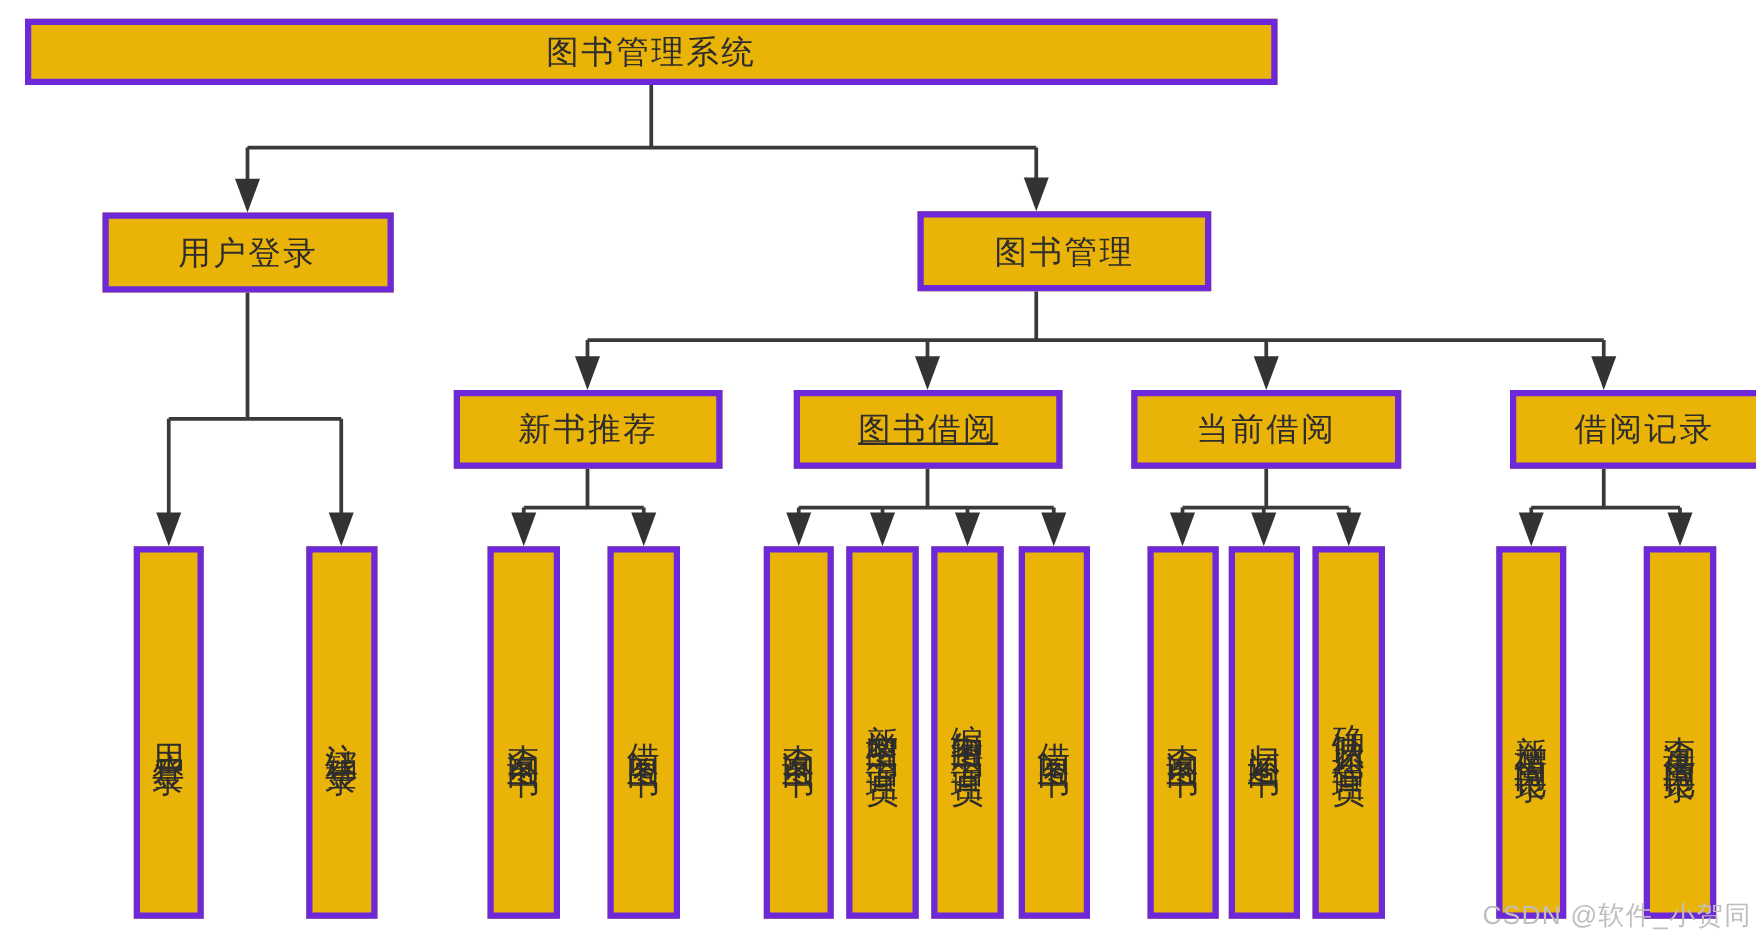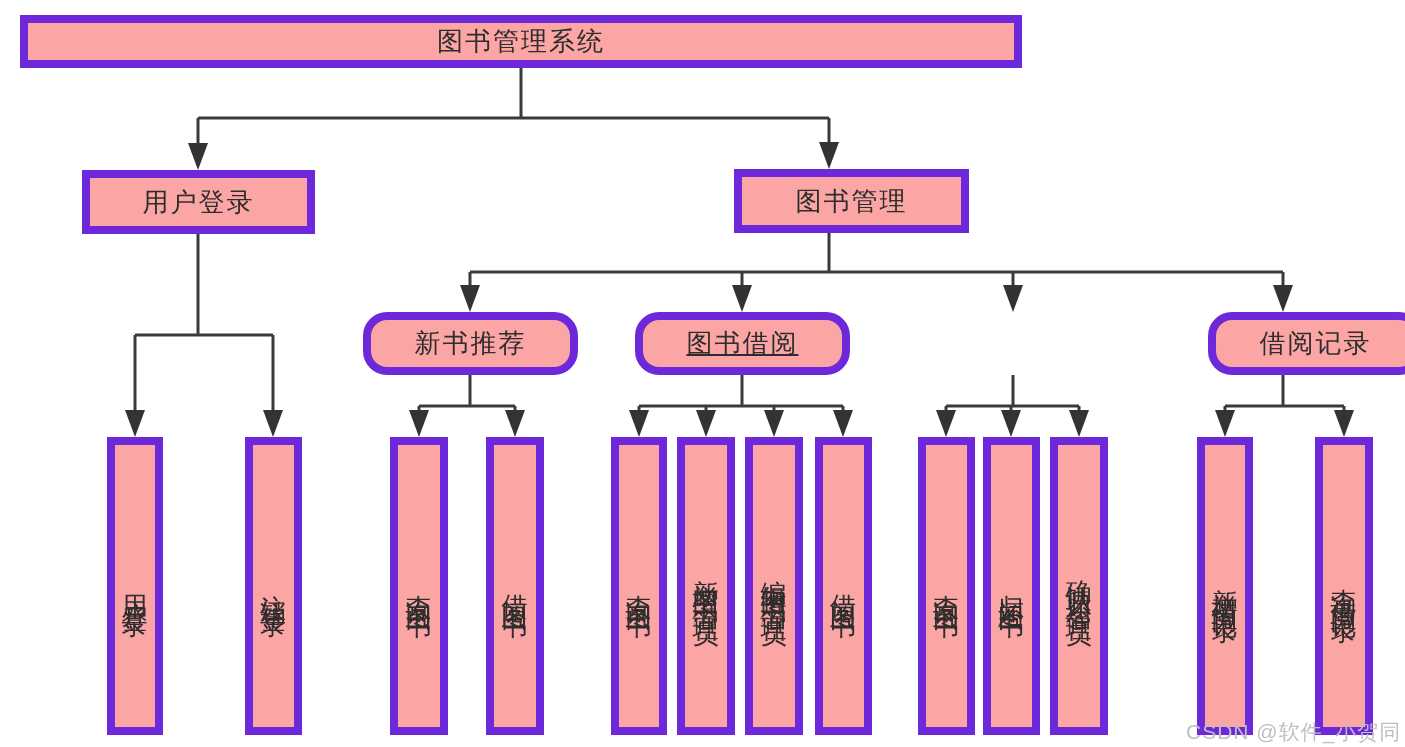--- a/index.html
+++ b/index.html
@@ -15,22 +15,22 @@
     position: absolute;
     left: 0; top: 0;
     width: 1405px; height: 747px;
     z-index: 1;
   }
   .edges path { stroke: #3a3a3a; stroke-width: 3; fill: none; }
   .edges polygon { fill: #333333; stroke: none; }
   .node {
     position: absolute;
     box-sizing: border-box;
-    border: 8px solid #6d28d9;
-    background: #fca5a5;
+    border: 5px solid #6d28d9;
+    background: #eab308;
     display: flex;
     align-items: center;
     justify-content: center;
     font-size: 26px;
     color: #2d2d2d;
     letter-spacing: 2px;
     z-index: 2;
     white-space: nowrap;
   }
   .v {
@@ -38,21 +38,21 @@
     text-orientation: mixed;
     letter-spacing: 6px;
     line-height: 1;
   }
   
   .n-root   { left: 20px;  top: 15px;  width: 1002px; height: 53px; }
   
   .n-login  { left: 82px;  top: 170px; width: 233px; height: 64px; }
   .n-mgmt   { left: 712px; top: 169px; width: 235px; height: 64px; margin-left: 22px; }
   
-  .n-l3 { top: 312px; height: 63px; width: 215px; border-radius: 24px; }
+  .n-l3 { top: 312px; height: 63px; width: 215px; }
   .n-rec    { left: 363px; }
   .n-borrow { left: 635px; text-decoration: underline; }
   .n-cur    { left: 905px; width: 216px; }
   .n-rcd    { left: 1176px; margin-left: 32px; }
   
   .leaf { top: 437px; height: 298px; width: 58px; }
   .x1  { left: 107px; width: 56px; }
   .x2  { left: 245px; width: 57px; }
   .x3  { left: 390px; }
   .x4  { left: 486px; }
@@ -155,20 +155,21 @@
     </g>
   </svg>
 
   <div class="node n-root">图书管理系统</div>
 
   <div class="node n-login">用户登录</div>
   <div class="node n-mgmt">图书管理</div>
 
   <div class="node n-l3 n-rec">新书推荐</div>
   <div class="node n-l3 n-borrow">图书借阅</div>
+  <div class="node n-l3 n-cur">当前借阅</div>
   <div class="node n-l3 n-rcd">借阅记录</div>
 
   <div class="node v leaf x1">用户登录</div>
   <div class="node v leaf x2">注销登录</div>
 
   <div class="node v leaf x3">查询图书</div>
   <div class="node v leaf x4">借阅图书</div>
 
   <div class="node v leaf x5">查询图书</div>
   <div class="node v leaf x6">新增图书（管理员）</div>

